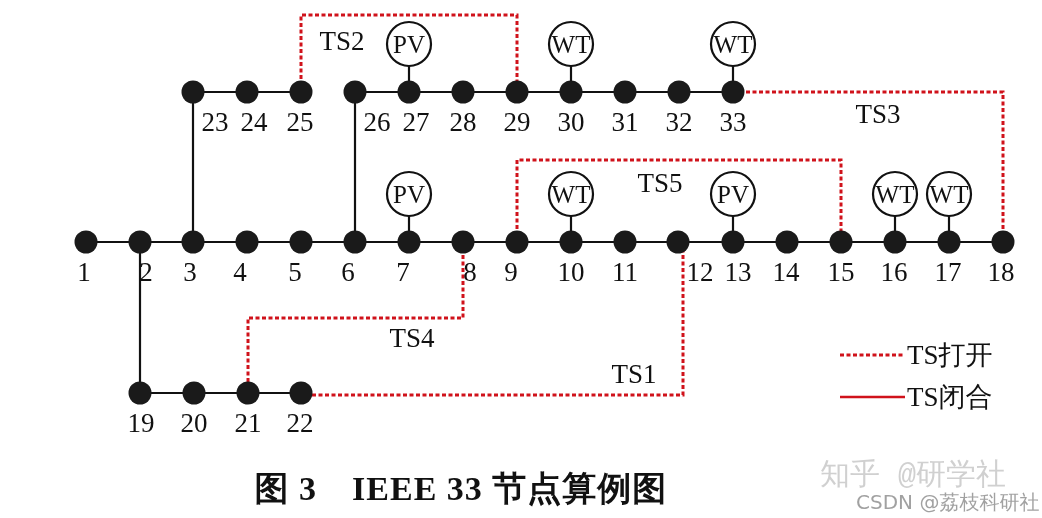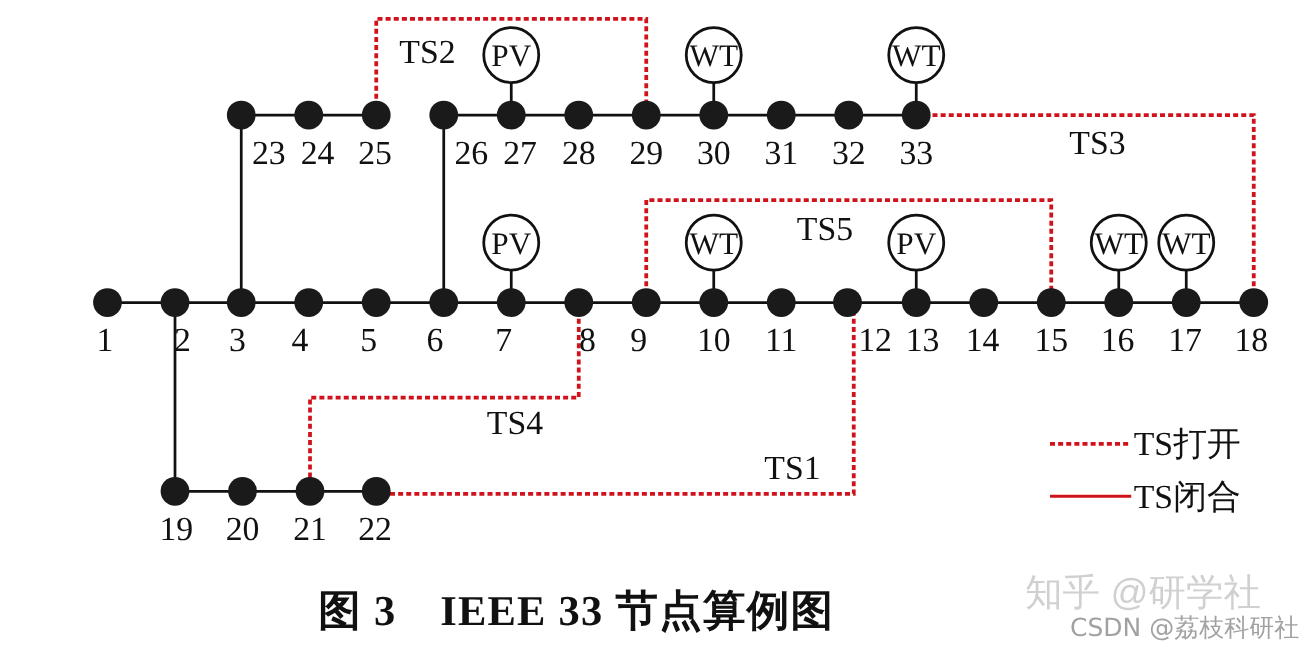--- a/index.html
+++ b/index.html
@@ -3,21 +3,21 @@
   <meta charset="utf-8">
   <style>
     html, body { margin: 0; padding: 0; background: #ffffff; }
     body { width: 1042px; height: 518px; position: relative; overflow: hidden; font-family: "Liberation Serif", serif; }
     #diagram { position: absolute; left: 0; top: 0; }
     .node-label { font-family: "Liberation Serif", serif; font-size: 27px; fill: #111; }
     .gen-label { font-family: "Liberation Serif", serif; font-size: 25px; fill: #111; }
     .ts-label { font-family: "Liberation Serif", serif; font-size: 27px; fill: #111; }
     .legend-text { font-family: "Liberation Serif", serif; font-size: 27px; fill: #111; }
     .caption { position: absolute; left: 0; width: 922px; top: 466px; text-align: center; font-size: 34px; font-weight: bold; color: #111; font-family: "Liberation Serif", serif; letter-spacing: 1px; }
-    .wm1 { position: absolute; left: 820px; top: 454px; font-family: Liberation Sans, sans-serif; font-size: 30px; color: rgba(150,150,150,0.45); }
+    .wm1 { position: absolute; left: 820px; top: 454px; font-family: Liberation Mono, monospace; font-size: 30px; color: rgba(150,150,150,0.45); }
     .wm2 { position: absolute; left: 856px; top: 489px; font-family: "DejaVu Sans", sans-serif; font-size: 20px; color: rgba(130,130,130,0.75); }
   </style>
 </head>
 <body>
 
 <svg id="diagram" width="1042" height="518" viewBox="0 0 1042 518">
 
   <g stroke="#111" stroke-width="2.2" fill="none">
     <line x1="86" y1="242" x2="1003" y2="242"></line>
     <line x1="193" y1="92" x2="301" y2="92"></line>

